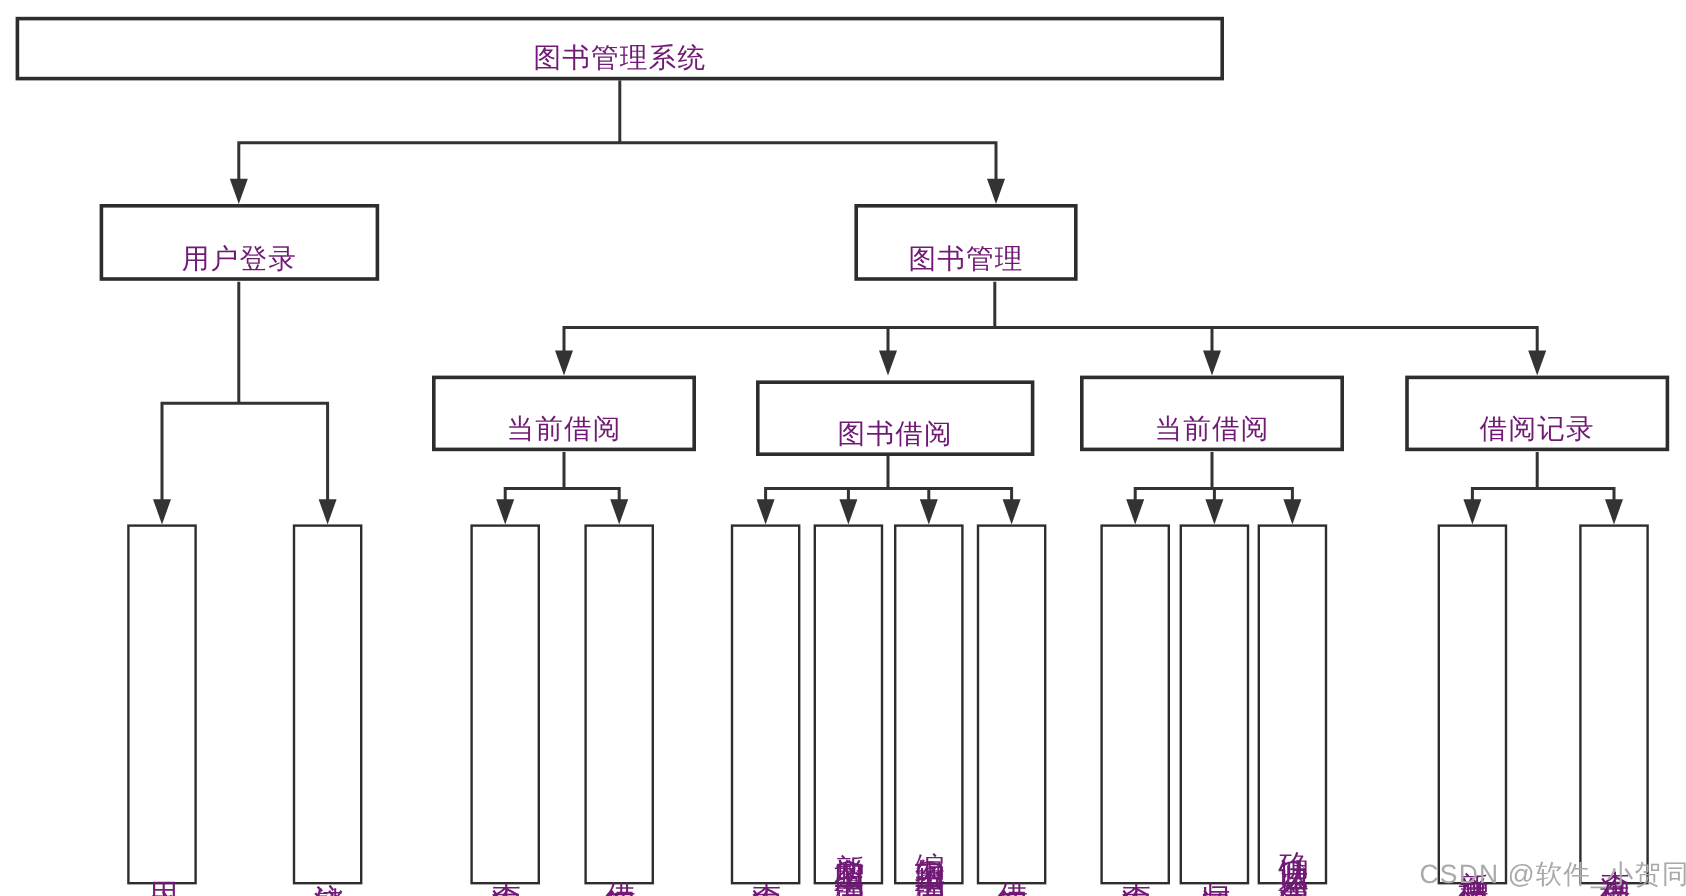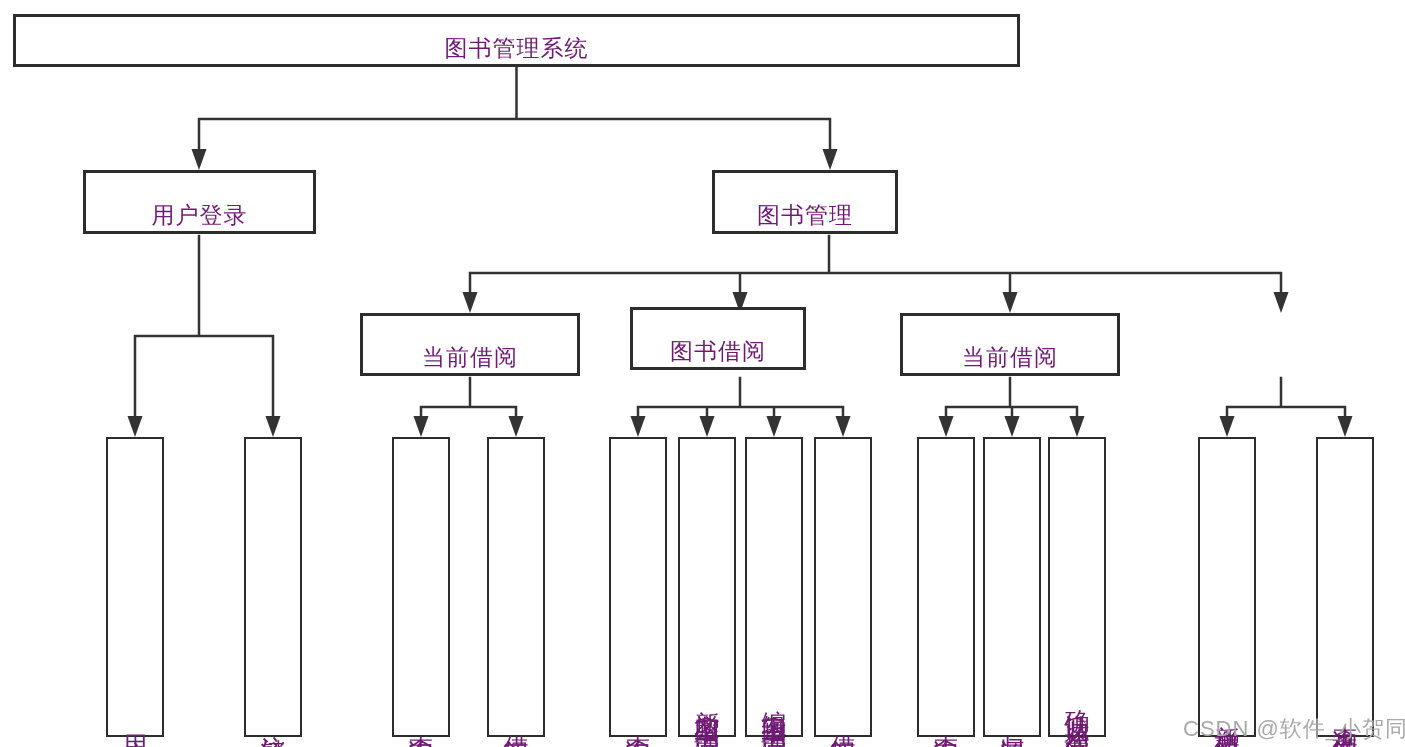--- a/index.html
+++ b/index.html
@@ -99,25 +99,28 @@
   <div class="box h-box" style="left:83px; top:170px; width:233px; height:64px;">
     <span>用户登录</span>
   </div>
   <div class="box h-box" style="left:712px; top:170px; width:186px; height:64px;">
     <span>图书管理</span>
   </div>
 
   <div class="box h-box" style="left:360px; top:313px; width:220px; height:63px;">
     <span>当前借阅</span>
   </div>
-  <div class="box h-box" style="left:630px; top:307px; width:176px; height:63px;">
+  <div class="box h-box" style="left:630px; top:317px; width:232px; height:63px;">
     <span>图书借阅</span>
   </div>
   <div class="box h-box" style="left:900px; top:313px; width:220px; height:63px;font-family:Liberation Mono, monospace;">
     <span>当前借阅</span>
+  </div>
+  <div class="box h-box" style="left:1171px; top:313px; width:220px; height:63px;">
+    <span>借阅记录</span>
   </div>
 
   <div class="box leaf" style="left:106px;">
     <span class="vtext">用户登录</span>
   </div>
   <div class="box leaf" style="left:244px;">
     <span class="vtext">注销登录</span>
   </div>
   <div class="box leaf" style="left:392px;">
     <span class="vtext">查询图书</span>

